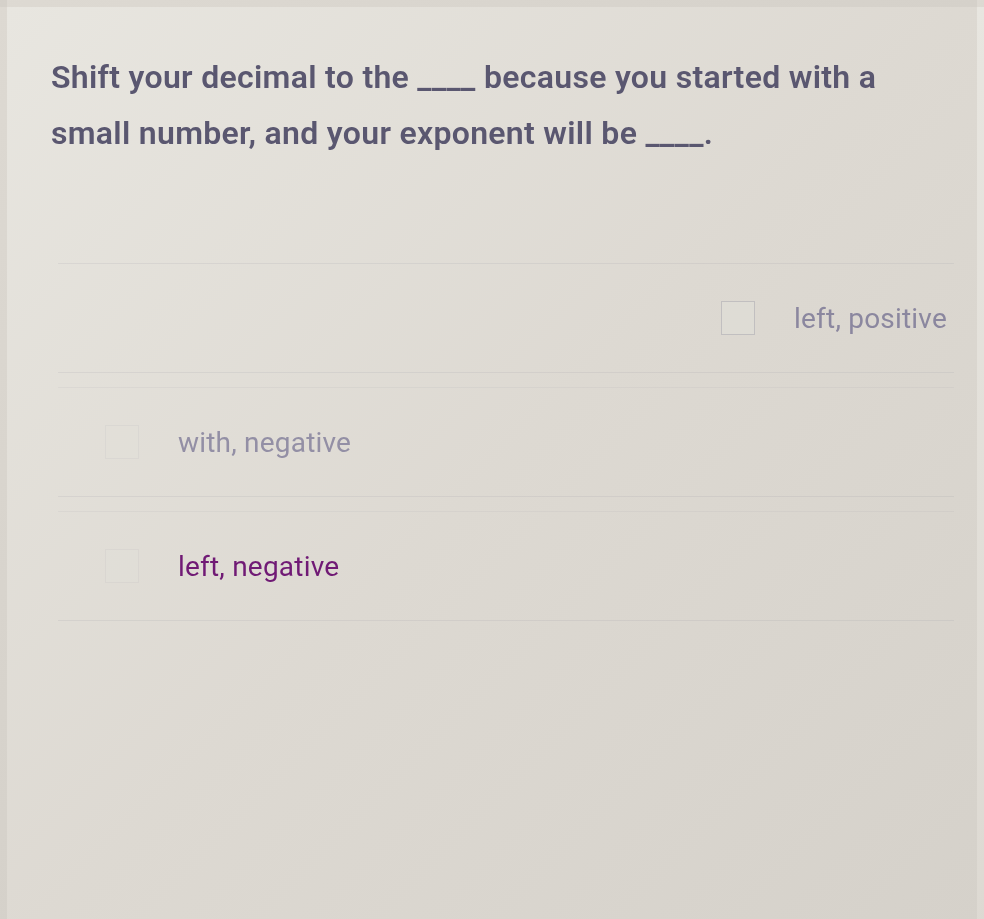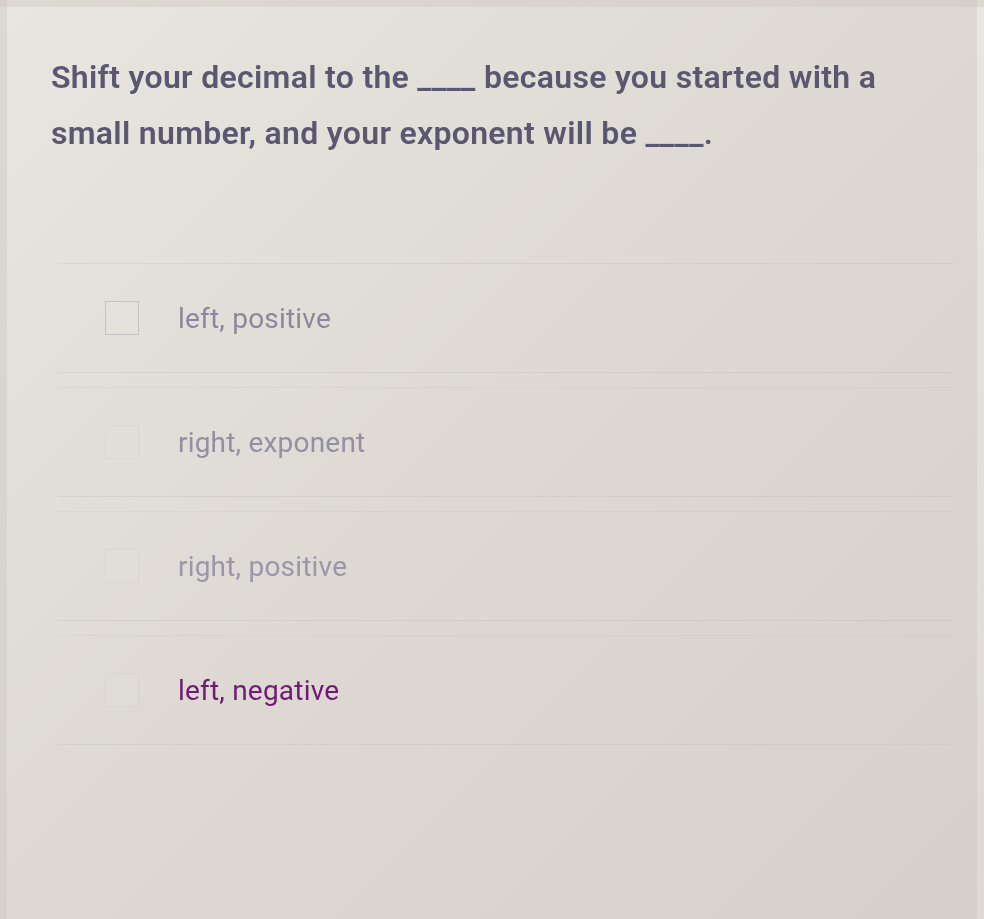--- a/index.html
+++ b/index.html
@@ -30,20 +30,21 @@
     }
     .option-row {
       display: flex;
       align-items: center;
       padding: 30px 0 30px 40px;
       border-bottom: 1px solid rgba(150, 148, 160, 0.15);
       border-top: 1px solid rgba(150, 148, 160, 0.1);
     }
     .option-row:first-child {
       border-top: 1px solid rgba(150, 148, 160, 0.15);
+      justify-content: flex-end;
     }
     .checkbox {
       width: 34px;
       height: 34px;
       border: 1.5px solid rgba(140, 138, 155, 0.35);
       background: rgba(230, 228, 222, 0.3);
       margin-right: 32px;
       flex-shrink: 0;
     }
     .checkbox.faded {
@@ -72,26 +73,22 @@
 
 <div class="options">
 
   <div class="option-row">
     <div class="checkbox"></div>
     <span class="option-label">left, positive</span>
   </div>
 
   <div class="option-row">
     <div class="checkbox faded"></div>
-    <span class="option-label dim1">right, exponent</span>
+    <span class="option-label dim1">with, negative</span>
   </div>
 
-  <div class="option-row">
-    <div class="checkbox faded"></div>
-    <span class="option-label dim2">right, positive</span>
-  </div>
 
   <div class="option-row">
     <div class="checkbox faded"></div>
     <span class="option-label dim3">left, negative</span>
   </div>
 
 </div>
 
 </body></html>

